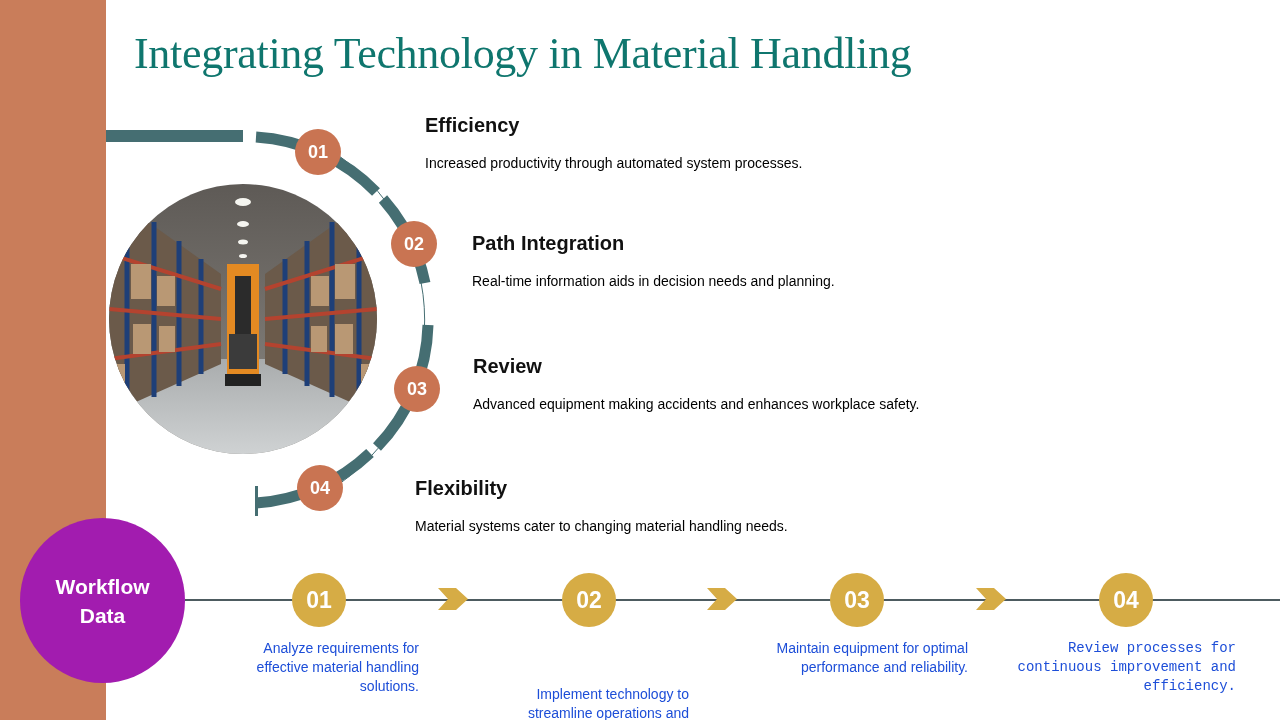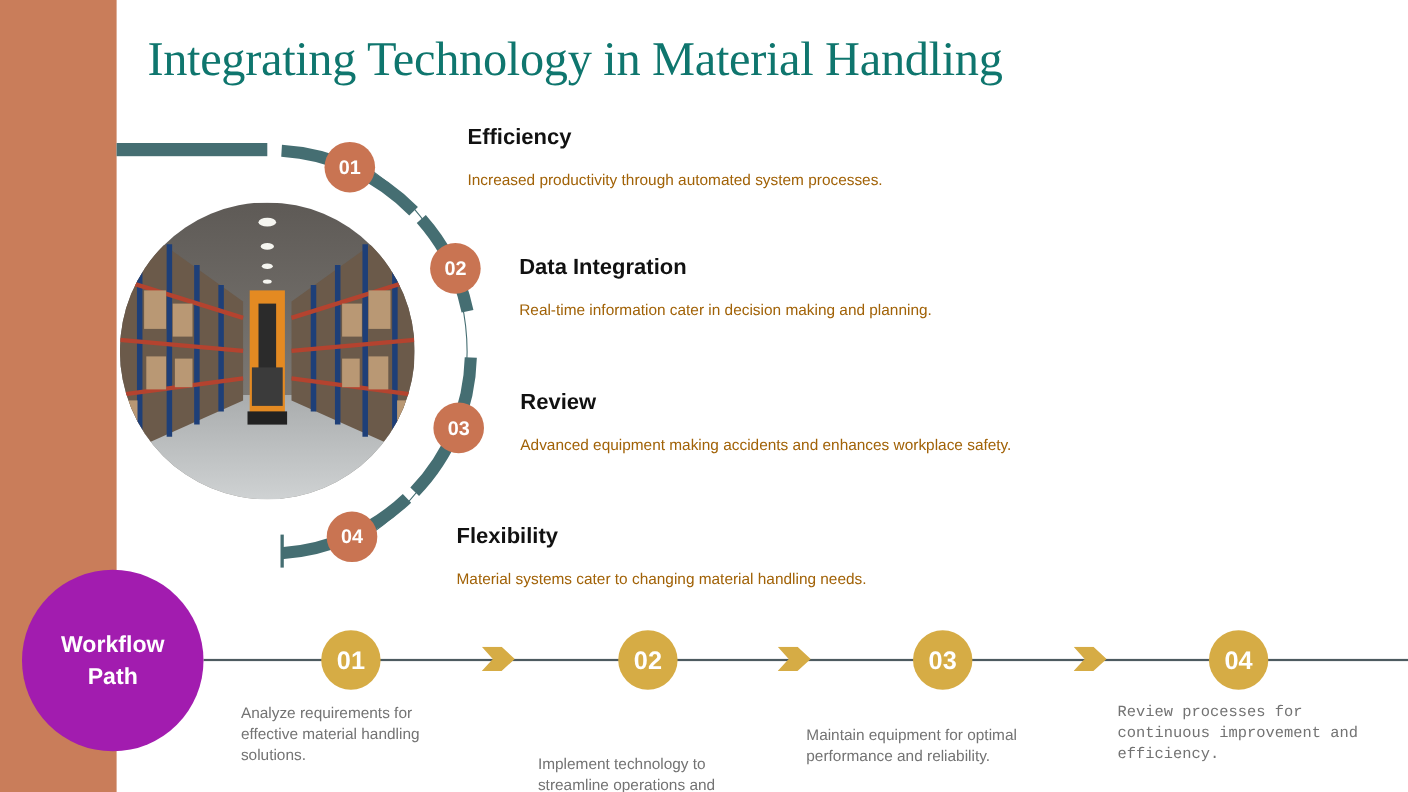--- a/index.html
+++ b/index.html
@@ -12,41 +12,41 @@
       position: absolute; left: 134px; top: 28px;
       font-family: "Liberation Serif", "DejaVu Serif", serif;
       font-size: 44px; color: #0f766e; letter-spacing: -0.3px; white-space: nowrap;
     }
     .arc-svg { position: absolute; left: 0; top: 0; width: 1280px; height: 720px; pointer-events: none; }
     .photo {
       position: absolute; left: 109px; top: 184px; width: 268px; height: 270px;
       border-radius: 50%; overflow: hidden;
     }
     .feature-title { position: absolute; font-weight: bold; font-size: 20px; color: #111; white-space: nowrap; }
-    .feature-desc { position: absolute; font-size: 14px; color: #a16207; white-space: nowrap; }
+    .feature-desc { position: absolute; font-size: 14px; color: #000000; white-space: nowrap; }
     .num-badge {
       position: absolute; width: 46px; height: 46px; border-radius: 50%;
       background: #C97452; color: #fff; font-weight: bold; font-size: 18px;
       display: flex; align-items: center; justify-content: center;
     }
     .workflow-circle {
       position: absolute; left: 20px; top: 518px; width: 165px; height: 165px; border-radius: 50%;
       background: #a21caf; color: #fff; font-weight: bold; font-size: 21px; line-height: 29px;
       display: flex; align-items: center; justify-content: center; text-align: center;
     }
     .flow-line { position: absolute; left: 185px; top: 599px; width: 1095px; height: 1.5px; background: #4d5b60; }
     .step-badge {
       position: absolute; width: 54px; height: 54px; border-radius: 50%;
       background: #D6AC45; color: #fff; font-weight: bold; font-size: 23px;
       display: flex; align-items: center; justify-content: center;
     }
     .chevron { position: absolute; width: 30px; height: 22px; }
     .step-desc {
-      position: absolute; width: 200px; font-size: 14px; color: #737373;
-      text-align: left; line-height: 19px;
+      position: absolute; width: 200px; font-size: 14px; color: #1d4ed8;
+      text-align: right; line-height: 19px;
     }
   </style>
 </head>
 <body>
 
 <div class="sidebar"></div>
 
 <div class="title">Integrating Technology in Material Handling</div>
 
 <svg class="arc-svg" viewBox="0 0 1280 720">
@@ -135,49 +135,49 @@
 </div>
 
 <div class="num-badge" style="left:295px; top:129px;">01</div>
 <div class="num-badge" style="left:391px; top:221px;">02</div>
 <div class="num-badge" style="left:394px; top:366px;">03</div>
 <div class="num-badge" style="left:297px; top:465px;">04</div>
 
 <div class="feature-title" style="left:425px; top:114px;">Efficiency</div>
 <div class="feature-desc" style="left:425px; top:155px;">Increased productivity through automated system processes.</div>
 
-<div class="feature-title" style="left:472px; top:232px;">Data Integration</div>
-<div class="feature-desc" style="left:472px; top:273px;">Real-time information cater in decision making and planning.</div>
+<div class="feature-title" style="left:472px; top:232px;">Path Integration</div>
+<div class="feature-desc" style="left:472px; top:273px;">Real-time information aids in decision needs and planning.</div>
 
 <div class="feature-title" style="left:473px; top:355px;">Review</div>
 <div class="feature-desc" style="left:473px; top:396px;">Advanced equipment making accidents and enhances workplace safety.</div>
 
 <div class="feature-title" style="left:415px; top:477px;">Flexibility</div>
 <div class="feature-desc" style="left:415px; top:518px;">Material systems cater to changing material handling needs.</div>
 
 <div class="flow-line"></div>
 
 <div class="workflow-circle">
   <div>
     <div>Workflow</div>
-    <div>Path</div>
+    <div>Data</div>
   </div>
 </div>
 
 <div class="step-badge" style="left:292px; top:573px;">01</div>
 <div class="step-badge" style="left:562px; top:573px;">02</div>
 <div class="step-badge" style="left:830px; top:573px;">03</div>
 <div class="step-badge" style="left:1099px; top:573px;">04</div>
 
 <svg class="chevron" style="left:438px; top:588px;" viewBox="0 0 30 22">
   <polygon points="0,0 18,0 30,11 18,22 0,22 10,11" fill="#D6AC45"></polygon>
 </svg>
 <svg class="chevron" style="left:707px; top:588px;" viewBox="0 0 30 22">
   <polygon points="0,0 18,0 30,11 18,22 0,22 10,11" fill="#D6AC45"></polygon>
 </svg>
 <svg class="chevron" style="left:976px; top:588px;" viewBox="0 0 30 22">
   <polygon points="0,0 18,0 30,11 18,22 0,22 10,11" fill="#D6AC45"></polygon>
 </svg>
 
 <div class="step-desc" style="left:219px; top:639px;">Analyze requirements for effective material handling solutions.</div>
 <div class="step-desc" style="left:489px; top:639px;margin-top:46px;">Implement technology to streamline operations and logistics.</div>
-<div class="step-desc" style="left:733px; top:639px; width:220px;margin-top:20px;">Maintain equipment for optimal performance and reliability.</div>
+<div class="step-desc" style="left:748px; top:639px; width:220px;">Maintain equipment for optimal performance and reliability.</div>
 <div class="step-desc" style="left:1016px; top:639px; width:220px;font-family:Liberation Mono, monospace;">Review processes for continuous improvement and efficiency.</div>
 
 </body></html>

